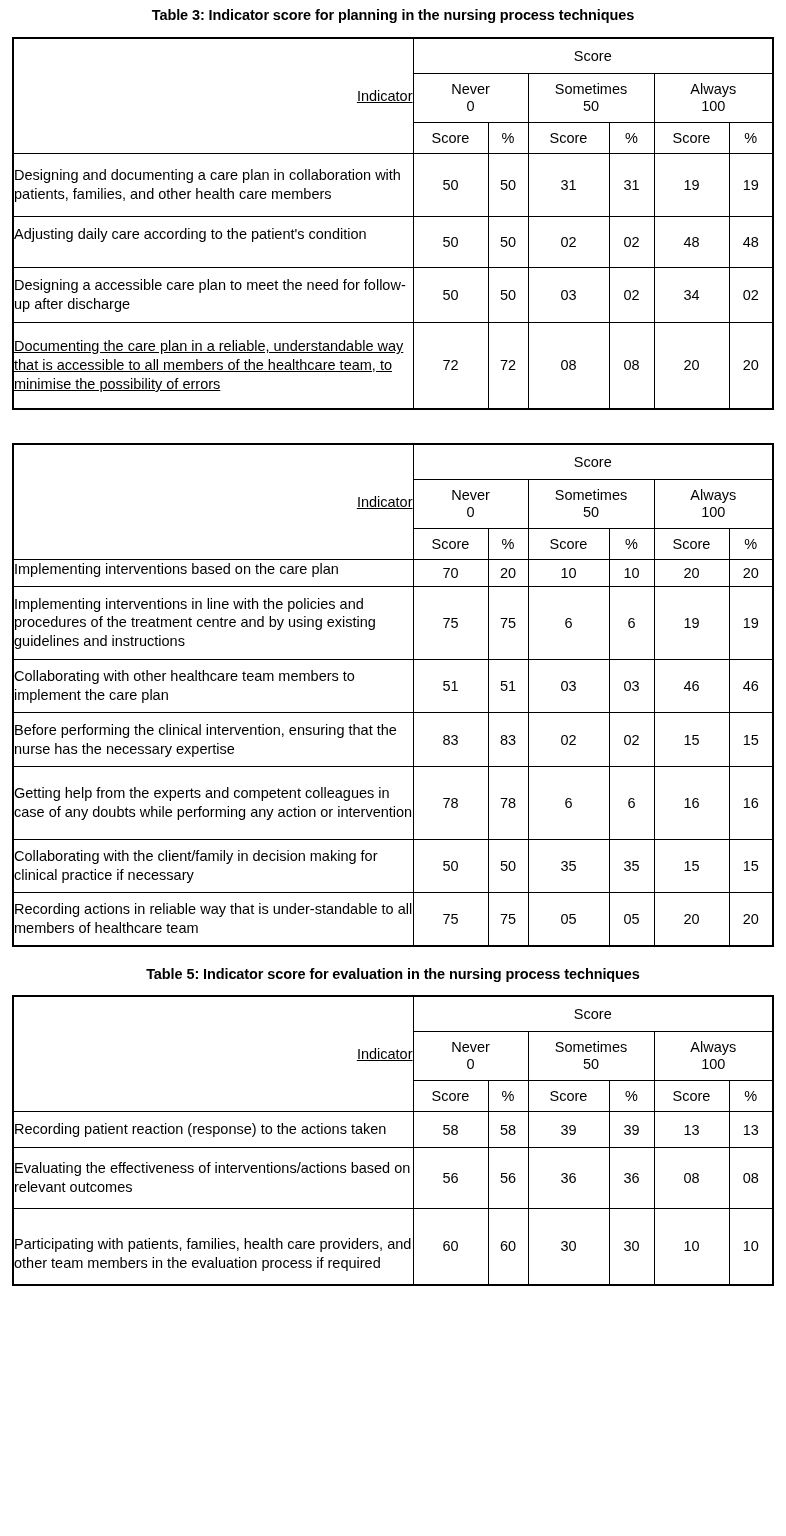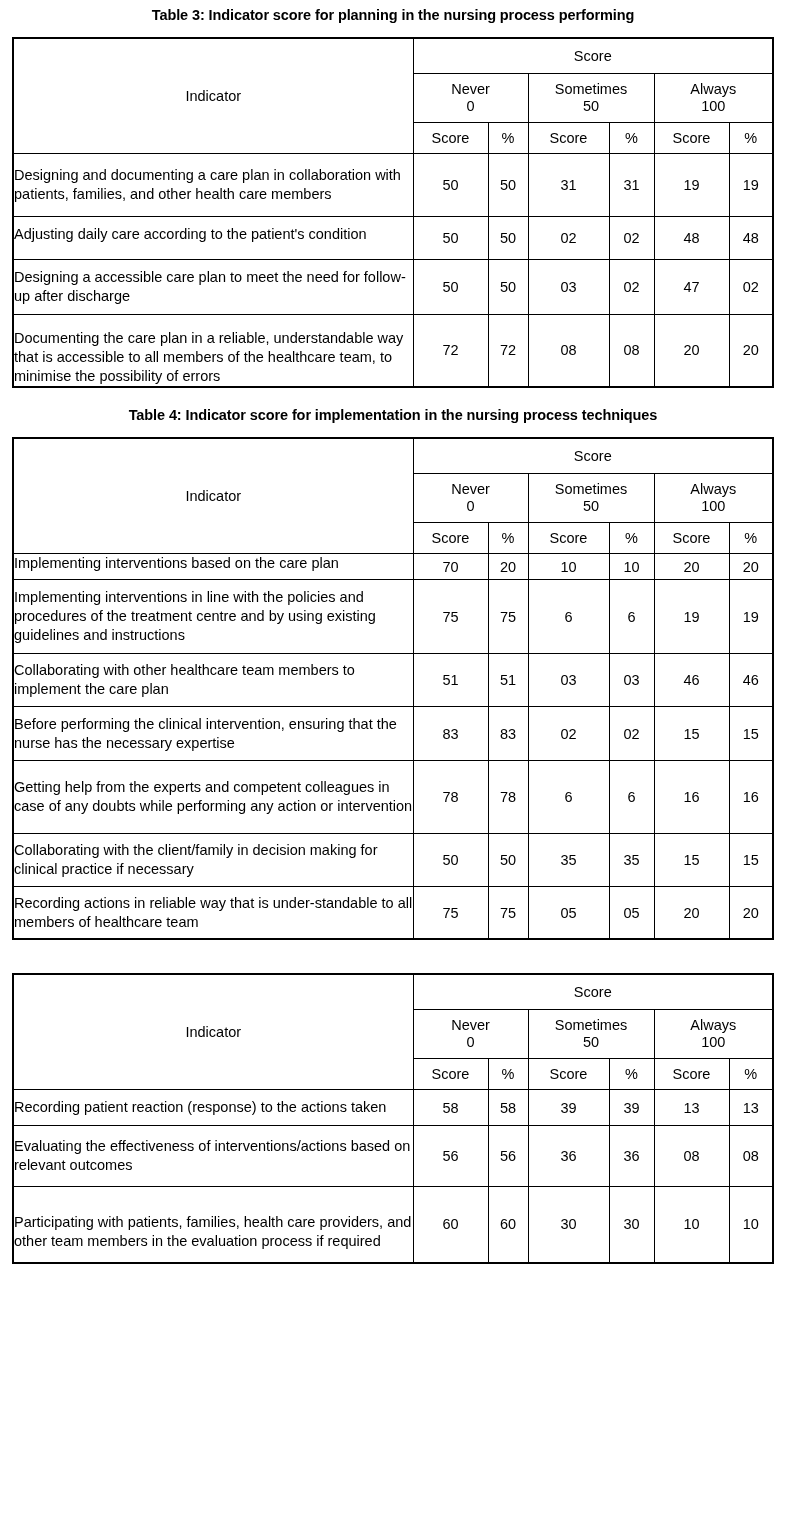--- a/index.html
+++ b/index.html
@@ -49,23 +49,24 @@
     font-size: 14.5px;
     vertical-align: middle;
   }
 
   
   table.score-table {
     outline: none;
   }
 
   th.hdr-indicator {
-    text-align: center;
+    text-align: right;
     font-size: 14.5px;
     vertical-align: middle;
+    text-decoration: underline;
   }
   th.hdr-score-top {
     text-align: center;
     font-weight: bold;
     font-size: 14.5px;
     height: 34px;
   }
   th.hdr-group {
     text-align: center;
     font-weight: bold;
@@ -105,21 +106,21 @@
   .gap-after-title { height: 13px; }
   .gap-after-table { height: 20px; }
 </style>
 </head>
 <body>
 
 <div class="page">
   <div class="gap-title-top-1"></div>
   <div id="tables-root">
       <div class="table-block">
-        <div class="table-title">Table 3: Indicator score for planning in the nursing process performing</div>
+        <div class="table-title">Table 3: Indicator score for planning in the nursing process techniques</div>
         <div class="gap-after-title"></div>
         <table class="score-table">
           <colgroup>
             <col class="c-ind">
             <col class="c-n-s">
             <col class="c-n-p">
             <col class="c-s-s">
             <col class="c-s-p">
             <col class="c-a-s">
             <col class="c-a-p">
@@ -156,152 +157,43 @@
             <tr>
               <td class="indicator-cell" style="padding-top: 12px; padding-bottom: 12px;">Designing and documenting a care plan in collaboration with patients, families, and other health care members</td>
               <td class="num-cell">50</td>
               <td class="num-cell">50</td>
               <td class="num-cell">31</td>
               <td class="num-cell">31</td>
               <td class="num-cell">19</td>
               <td class="num-cell">19</td>
             </tr>
             <tr>
-              <td class="indicator-cell" style="padding-top: 8px; padding-bottom: 16px;">Adjusting daily care according to the patient's condition</td>
+              <td class="indicator-cell" style="padding-top: 8px; padding-bottom: 24px;">Adjusting daily care according to the patient's condition</td>
               <td class="num-cell">50</td>
               <td class="num-cell">50</td>
               <td class="num-cell">02</td>
               <td class="num-cell">02</td>
               <td class="num-cell">48</td>
               <td class="num-cell">48</td>
             </tr>
             <tr>
               <td class="indicator-cell" style="padding-top: 8px; padding-bottom: 8px;">Designing a accessible care plan to meet the need for follow-up after discharge</td>
               <td class="num-cell">50</td>
               <td class="num-cell">50</td>
               <td class="num-cell">03</td>
               <td class="num-cell">02</td>
-              <td class="num-cell">47</td>
-              <td class="num-cell">02</td>
-            </tr>
-            <tr>
-              <td class="indicator-cell" style="padding-top: 14px; ">Documenting the care plan in a reliable, understandable way that is accessible to all members of the healthcare team, to minimise the possibility of errors</td>
+              <td class="num-cell">34</td>
+              <td class="num-cell">02</td>
+            </tr>
+            <tr>
+              <td class="indicator-cell" style="padding-top: 14px; padding-bottom: 14px; text-decoration: underline;">Documenting the care plan in a reliable, understandable way that is accessible to all members of the healthcare team, to minimise the possibility of errors</td>
               <td class="num-cell">72</td>
               <td class="num-cell">72</td>
               <td class="num-cell">08</td>
               <td class="num-cell">08</td>
-              <td class="num-cell">20</td>
-              <td class="num-cell">20</td>
-            </tr>
-          </tbody>
-        </table>
-        <div class="gap-after-table"></div>
-      </div>
-      <div class="table-block">
-        <div class="table-title">Table 4: Indicator score for implementation in the nursing process techniques</div>
-        <div class="gap-after-title"></div>
-        <table class="score-table">
-          <colgroup>
-            <col class="c-ind">
-            <col class="c-n-s">
-            <col class="c-n-p">
-            <col class="c-s-s">
-            <col class="c-s-p">
-            <col class="c-a-s">
-            <col class="c-a-p">
-          </colgroup>
-          <thead>
-            <tr>
-              <th class="hdr-indicator" rowspan="3">Indicator</th>
-              <th class="hdr-score-top" colspan="6">Score</th>
-            </tr>
-            <tr>
-              <th class="hdr-group" colspan="2">
-                <div>Never</div>
-                <div>0</div>
-              </th>
-              <th class="hdr-group" colspan="2">
-                <div>Sometimes</div>
-                <div>50</div>
-              </th>
-              <th class="hdr-group" colspan="2">
-                <div>Always</div>
-                <div>100</div>
-              </th>
-            </tr>
-            <tr>
-              <th class="hdr-sub">Score</th>
-              <th class="hdr-sub">%</th>
-              <th class="hdr-sub">Score</th>
-              <th class="hdr-sub">%</th>
-              <th class="hdr-sub">Score</th>
-              <th class="hdr-sub">%</th>
-            </tr>
-          </thead>
-          <tbody>
-            <tr>
-              <td class="indicator-cell" style="padding-top: 0; padding-bottom: 7px;">Implementing interventions based on the care plan</td>
-              <td class="num-cell">70</td>
-              <td class="num-cell">20</td>
-              <td class="num-cell">10</td>
-              <td class="num-cell">10</td>
-              <td class="num-cell">20</td>
-              <td class="num-cell">20</td>
-            </tr>
-            <tr>
-              <td class="indicator-cell" style="padding-top: 8px; padding-bottom: 8px;">Implementing interventions in line with the policies and procedures of the treatment centre and by using existing guidelines and instructions</td>
-              <td class="num-cell">75</td>
-              <td class="num-cell">75</td>
-              <td class="num-cell">6</td>
-              <td class="num-cell">6</td>
-              <td class="num-cell">19</td>
-              <td class="num-cell">19</td>
-            </tr>
-            <tr>
-              <td class="indicator-cell" style="padding-top: 7px; padding-bottom: 7px;">Collaborating with other healthcare team members to implement the care plan</td>
-              <td class="num-cell">51</td>
-              <td class="num-cell">51</td>
-              <td class="num-cell">03</td>
-              <td class="num-cell">03</td>
-              <td class="num-cell">46</td>
-              <td class="num-cell">46</td>
-            </tr>
-            <tr>
-              <td class="indicator-cell" style="padding-top: 8px; padding-bottom: 8px; margin-top: 40px;">Before performing the clinical intervention, ensuring that the nurse has the necessary expertise</td>
-              <td class="num-cell">83</td>
-              <td class="num-cell">83</td>
-              <td class="num-cell">02</td>
-              <td class="num-cell">02</td>
-              <td class="num-cell">15</td>
-              <td class="num-cell">15</td>
-            </tr>
-            <tr>
-              <td class="indicator-cell" style="padding-top: 17px; padding-bottom: 17px;">Getting help from the experts and competent colleagues in case of any doubts while performing any action or intervention</td>
-              <td class="num-cell">78</td>
-              <td class="num-cell">78</td>
-              <td class="num-cell">6</td>
-              <td class="num-cell">6</td>
-              <td class="num-cell">16</td>
-              <td class="num-cell">16</td>
-            </tr>
-            <tr>
-              <td class="indicator-cell" style="padding-top: 7px; padding-bottom: 7px; margin-left: 16px;">Collaborating with the client/family in decision making for clinical practice if necessary</td>
-              <td class="num-cell">50</td>
-              <td class="num-cell">50</td>
-              <td class="num-cell">35</td>
-              <td class="num-cell">35</td>
-              <td class="num-cell">15</td>
-              <td class="num-cell">15</td>
-            </tr>
-            <tr>
-              <td class="indicator-cell" style="padding-top: 7px; padding-bottom: 7px;">Recording actions in reliable way that is under-standable to all members of healthcare team</td>
-              <td class="num-cell">75</td>
-              <td class="num-cell">75</td>
-              <td class="num-cell">05</td>
-              <td class="num-cell">05</td>
               <td class="num-cell">20</td>
               <td class="num-cell">20</td>
             </tr>
           </tbody>
         </table>
         <div class="gap-after-table"></div>
       </div>
       <div class="table-block">
         <div class="gap-after-title"></div>
         <table class="score-table">
@@ -337,20 +229,129 @@
               <th class="hdr-sub">Score</th>
               <th class="hdr-sub">%</th>
               <th class="hdr-sub">Score</th>
               <th class="hdr-sub">%</th>
               <th class="hdr-sub">Score</th>
               <th class="hdr-sub">%</th>
             </tr>
           </thead>
           <tbody>
             <tr>
+              <td class="indicator-cell" style="padding-top: 0; padding-bottom: 7px;">Implementing interventions based on the care plan</td>
+              <td class="num-cell">70</td>
+              <td class="num-cell">20</td>
+              <td class="num-cell">10</td>
+              <td class="num-cell">10</td>
+              <td class="num-cell">20</td>
+              <td class="num-cell">20</td>
+            </tr>
+            <tr>
+              <td class="indicator-cell" style="padding-top: 8px; padding-bottom: 8px;">Implementing interventions in line with the policies and procedures of the treatment centre and by using existing guidelines and instructions</td>
+              <td class="num-cell">75</td>
+              <td class="num-cell">75</td>
+              <td class="num-cell">6</td>
+              <td class="num-cell">6</td>
+              <td class="num-cell">19</td>
+              <td class="num-cell">19</td>
+            </tr>
+            <tr>
+              <td class="indicator-cell" style="padding-top: 7px; padding-bottom: 7px;">Collaborating with other healthcare team members to implement the care plan</td>
+              <td class="num-cell">51</td>
+              <td class="num-cell">51</td>
+              <td class="num-cell">03</td>
+              <td class="num-cell">03</td>
+              <td class="num-cell">46</td>
+              <td class="num-cell">46</td>
+            </tr>
+            <tr>
+              <td class="indicator-cell" style="padding-top: 8px; padding-bottom: 8px; margin-top: 40px;">Before performing the clinical intervention, ensuring that the nurse has the necessary expertise</td>
+              <td class="num-cell">83</td>
+              <td class="num-cell">83</td>
+              <td class="num-cell">02</td>
+              <td class="num-cell">02</td>
+              <td class="num-cell">15</td>
+              <td class="num-cell">15</td>
+            </tr>
+            <tr>
+              <td class="indicator-cell" style="padding-top: 17px; padding-bottom: 17px;">Getting help from the experts and competent colleagues in case of any doubts while performing any action or intervention</td>
+              <td class="num-cell">78</td>
+              <td class="num-cell">78</td>
+              <td class="num-cell">6</td>
+              <td class="num-cell">6</td>
+              <td class="num-cell">16</td>
+              <td class="num-cell">16</td>
+            </tr>
+            <tr>
+              <td class="indicator-cell" style="padding-top: 7px; padding-bottom: 7px; margin-left: 16px;">Collaborating with the client/family in decision making for clinical practice if necessary</td>
+              <td class="num-cell">50</td>
+              <td class="num-cell">50</td>
+              <td class="num-cell">35</td>
+              <td class="num-cell">35</td>
+              <td class="num-cell">15</td>
+              <td class="num-cell">15</td>
+            </tr>
+            <tr>
+              <td class="indicator-cell" style="padding-top: 7px; padding-bottom: 7px;">Recording actions in reliable way that is under-standable to all members of healthcare team</td>
+              <td class="num-cell">75</td>
+              <td class="num-cell">75</td>
+              <td class="num-cell">05</td>
+              <td class="num-cell">05</td>
+              <td class="num-cell">20</td>
+              <td class="num-cell">20</td>
+            </tr>
+          </tbody>
+        </table>
+        <div class="gap-after-table"></div>
+      </div>
+      <div class="table-block">
+        <div class="table-title">Table 5: Indicator score for evaluation in the nursing process techniques</div>
+        <div class="gap-after-title"></div>
+        <table class="score-table">
+          <colgroup>
+            <col class="c-ind">
+            <col class="c-n-s">
+            <col class="c-n-p">
+            <col class="c-s-s">
+            <col class="c-s-p">
+            <col class="c-a-s">
+            <col class="c-a-p">
+          </colgroup>
+          <thead>
+            <tr>
+              <th class="hdr-indicator" rowspan="3">Indicator</th>
+              <th class="hdr-score-top" colspan="6">Score</th>
+            </tr>
+            <tr>
+              <th class="hdr-group" colspan="2">
+                <div>Never</div>
+                <div>0</div>
+              </th>
+              <th class="hdr-group" colspan="2">
+                <div>Sometimes</div>
+                <div>50</div>
+              </th>
+              <th class="hdr-group" colspan="2">
+                <div>Always</div>
+                <div>100</div>
+              </th>
+            </tr>
+            <tr>
+              <th class="hdr-sub">Score</th>
+              <th class="hdr-sub">%</th>
+              <th class="hdr-sub">Score</th>
+              <th class="hdr-sub">%</th>
+              <th class="hdr-sub">Score</th>
+              <th class="hdr-sub">%</th>
+            </tr>
+          </thead>
+          <tbody>
+            <tr>
               <td class="indicator-cell" style="padding-top: 8px; padding-bottom: 8px;">Recording patient reaction (response) to the actions taken</td>
               <td class="num-cell">58</td>
               <td class="num-cell">58</td>
               <td class="num-cell">39</td>
               <td class="num-cell">39</td>
               <td class="num-cell">13</td>
               <td class="num-cell">13</td>
             </tr>
             <tr>
               <td class="indicator-cell" style="padding-top: 11px; padding-bottom: 11px;">Evaluating the effectiveness of interventions/actions based on relevant outcomes</td>

